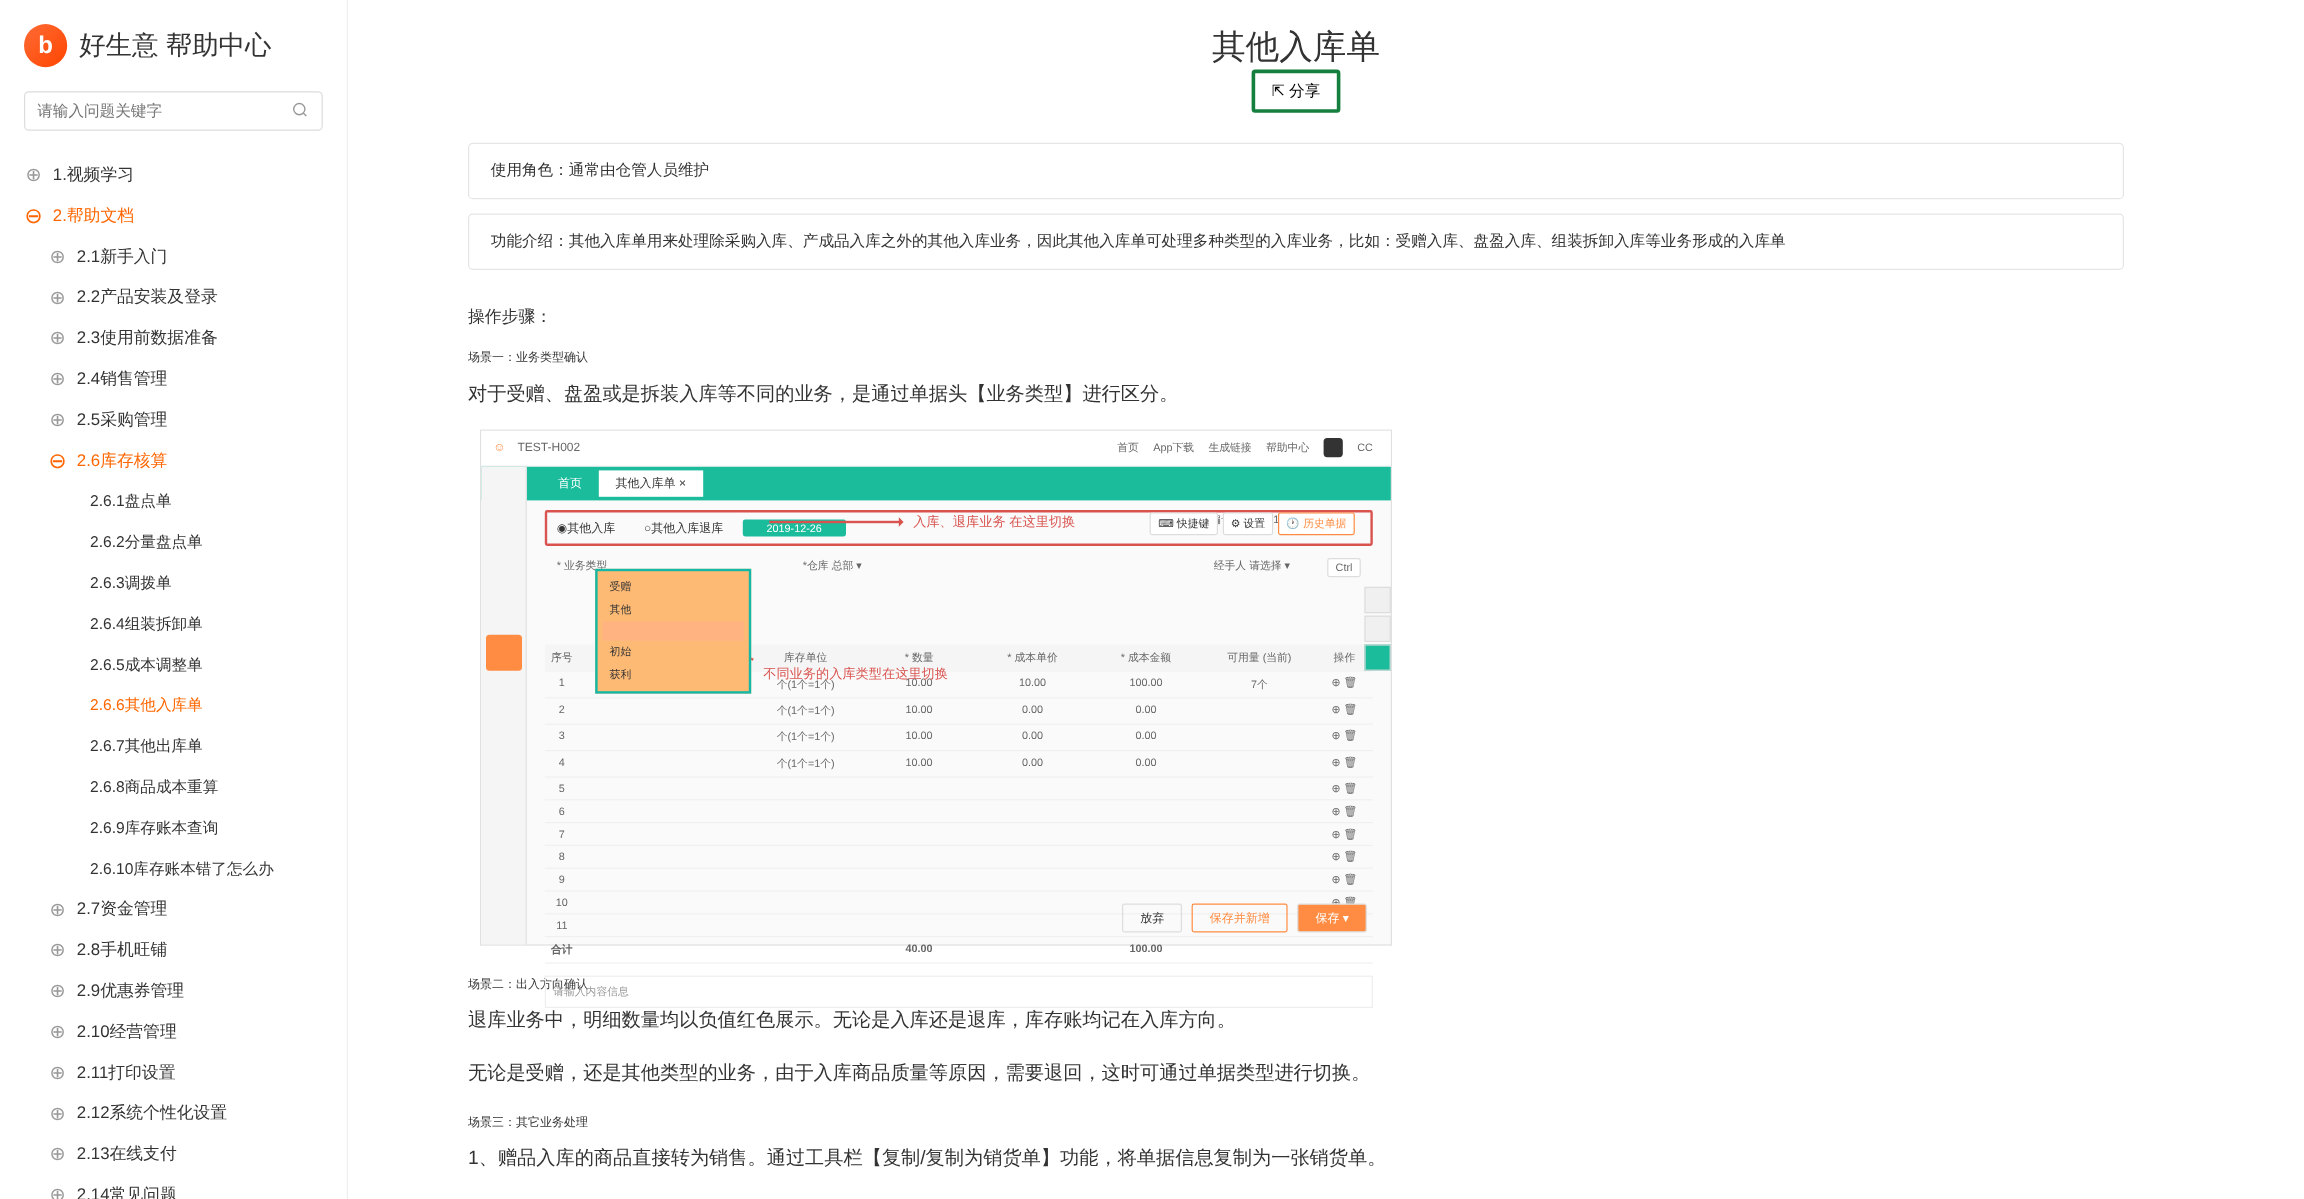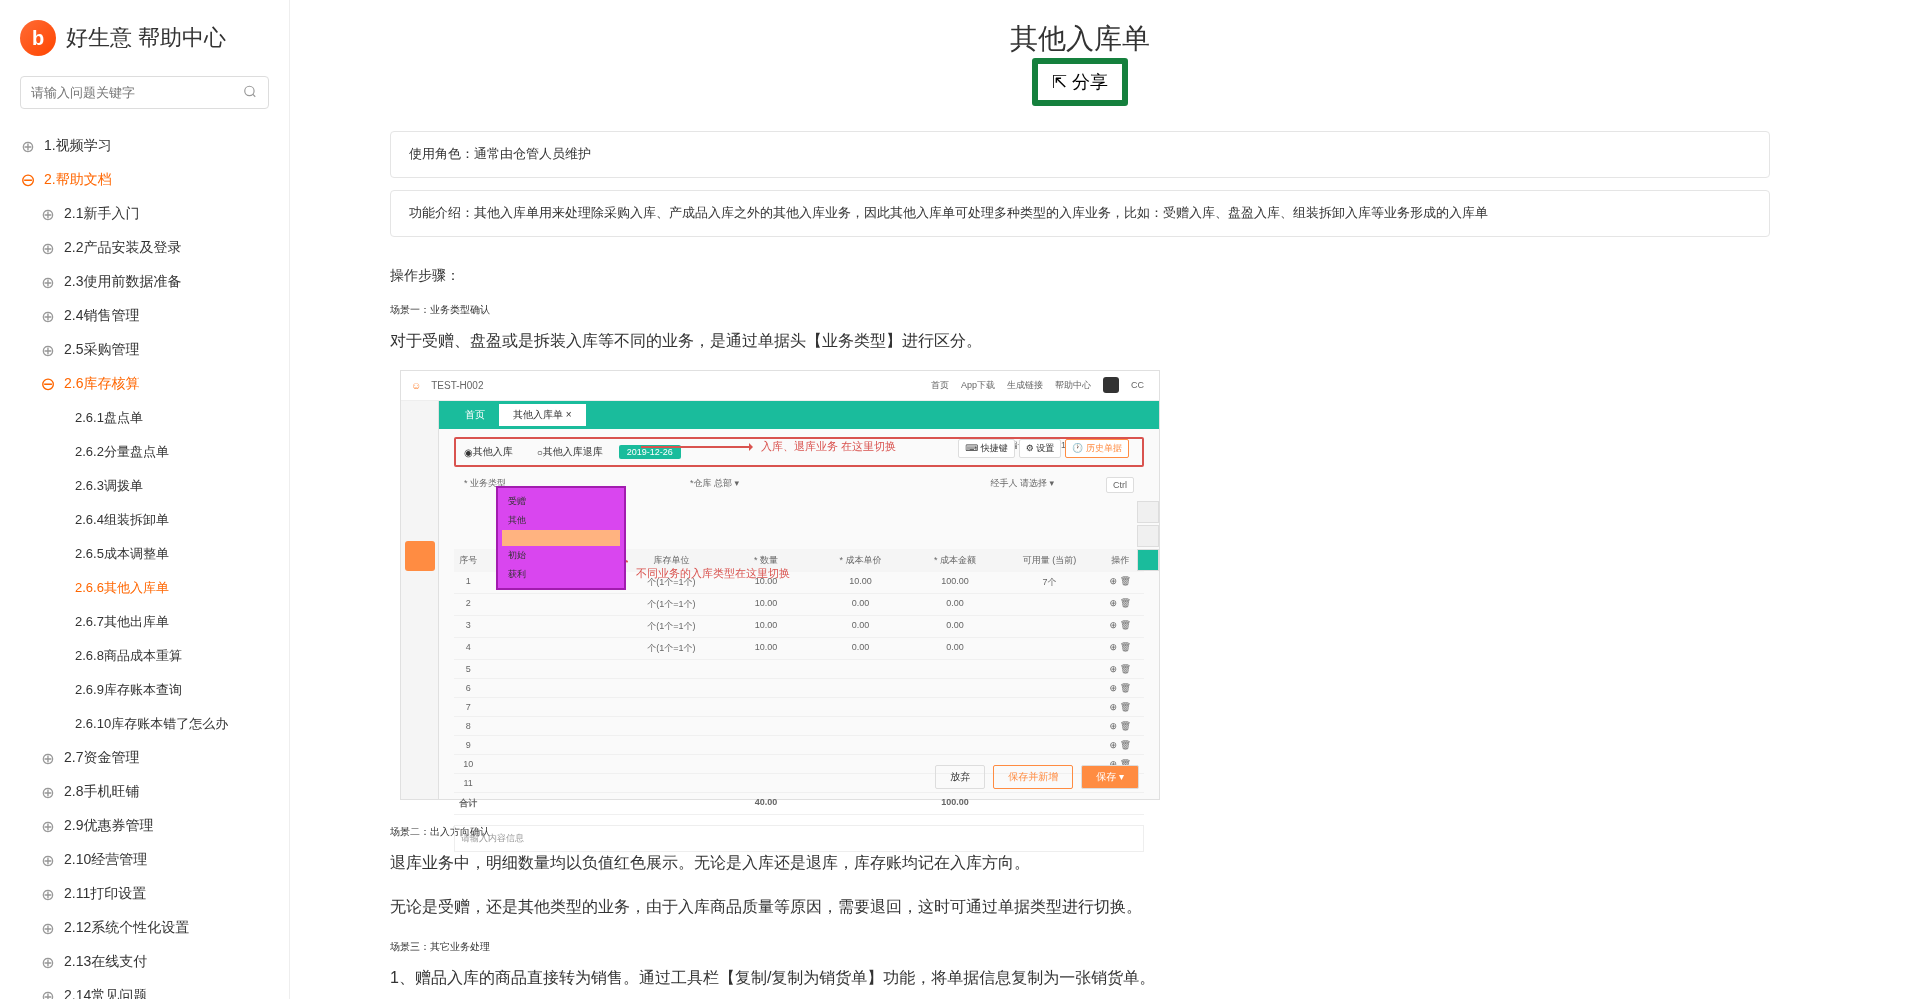--- a/index.html
+++ b/index.html
@@ -17,40 +17,40 @@
 .nav-item.level-2 { padding-left: 20px; }
 .nav-item.level-3 { padding-left: 55px; font-size: 13px; }
 .nav-item.active { color: #ff6600; }
 .nav-item.open { color: #ff6600; }
 .nav-icon { width: 16px; height: 16px; margin-right: 8px; display: inline-flex; align-items: center; justify-content: center; }
 .plus-icon { color: #999; font-size: 16px; }
 .minus-icon { color: #ff6600; font-size: 18px; }
 .main { flex: 1; padding: 20px 60px 40px 100px; max-width: 1540px; }
 .title-row { display: flex; justify-content: space-between; align-items: center; margin-bottom: 25px; flex-direction: column; }
 .page-title { font-size: 28px; font-weight: normal; }
-.share-btn { padding: 6px 14px; border: 6px solid #15803d; border-radius: 3px; background: #fff; cursor: pointer; font-size: 18px; }
+.share-btn { padding: 6px 14px; border: 3px solid #15803d; border-radius: 3px; background: #fff; cursor: pointer; font-size: 13px; }
 .info-card { border: 1px solid #e5e5e5; border-radius: 4px; padding: 12px 18px; margin-bottom: 12px; font-size: 13px; line-height: 1.6; }
 .content-section { margin-top: 30px; }
 .section-label { font-size: 14px; margin-bottom: 18px; }
 .scene-title { font-weight: normal; margin: 18px 0 10px 0; font-size: 10px; }
 .scene-desc { font-size: 16px; margin-bottom: 15px; line-height: 1.8; }
 .screenshot-placeholder { width: 760px; height: 430px; margin: 10px 0 25px 10px; position: relative; background: #fafafa; border: 1px solid #e0e0e0; }
 .sp-topbar { height: 30px; background: #fff; display: flex; align-items: center; padding: 0 10px; font-size: 10px; color: #666; border-bottom: 1px solid #eee; }
 .sp-tabbar { height: 28px; background: #1abc9c; display: flex; align-items: center; padding: 0 50px; }
 .sp-tab { padding: 4px 14px; font-size: 10px; color: #fff; }
 .sp-tab.active { background: #fff; color: #333; }
 .sp-leftnav { position: absolute; left: 0; top: 30px; width: 38px; height: calc(100% - 30px); background: #f5f5f5; border-right: 1px solid #e0e0e0; }
 .sp-leftnav-item { width: 30px; height: 30px; margin: 4px auto; border-radius: 3px; }
 .sp-leftnav-item.orange { background: #ff8c42; }
 .sp-body { margin-left: 38px; padding: 8px 15px; }
 .sp-toolbar { display: flex; align-items: center; gap: 8px; font-size: 10px; padding: 6px 0; border: 2px solid #d9534f; border-radius: 2px; margin-bottom: 4px; }
 .sp-radio { display: inline-flex; align-items: center; padding: 0 8px; }
 .sp-annotation { color: #d9534f; font-size: 11px; position: absolute; }
-.sp-date-badge { background: #1abc9c; color: #fff; padding: 2px 8px; font-size: 9px; border-radius: 2px; }
-.sp-dropdown { border: 2px solid #a21caf; width: 130px; padding: 4px; position: absolute; top: 115px; left: 95px; background: #d946ef; z-index: 5; }
+.sp-date-badge { background: #1abc9c; color: #fff; padding: 2px 20px; font-size: 9px; border-radius: 2px; }
+.sp-dropdown { border: 2px solid #14b8a6; width: 130px; padding: 4px; position: absolute; top: 115px; left: 95px; background: #fdba74; z-index: 5; }
 .sp-dropdown-item { padding: 3px 6px; font-size: 9px; }
 .sp-dropdown-item.highlight { background: #ffb380; }
 .sp-table { margin-top: 50px; }
 .sp-table-header { display: flex; background: #f5f5f5; font-size: 9px; padding: 5px 0; }
 .sp-th { flex: 1; text-align: center; color: #666; }
 .sp-table-row { display: flex; border-bottom: 1px solid #f0f0f0; padding: 4px 0; font-size: 9px; }
 .sp-td { flex: 1; text-align: center; color: #666; }
 .sp-footer { position: absolute; bottom: 10px; right: 20px; display: flex; gap: 8px; }
 .sp-btn { padding: 4px 14px; font-size: 10px; border: 1px solid #ddd; border-radius: 2px; }
 .sp-btn.orange-outline { border-color: #ff8c42; color: #ff8c42; }
@@ -219,21 +219,21 @@
           <div class="sp-arrow-line" style="top:75px;left:240px;width:110px"></div>
           <div class="sp-annotation" style="top:68px;left:360px">入库、退库业务 在这里切换</div>
           <div style="position:absolute;top:68px;right:60px;font-size:9px;color:#666"><span>单据编号</span> <span>IC-20191226-001</span></div>
 
           <div class="sp-rightbtns">
             <span class="sp-mini-btn">⌨ <span>快捷键</span></span>
             <span class="sp-mini-btn">⚙ <span>设置</span></span>
             <span class="sp-mini-btn orange">🕐 <span>历史单据</span></span>
           </div>
 
-          <div style="display:flex;gap:44px;font-size:9px;color:#666;padding:6px 10px">
+          <div style="display:flex;gap:23px;font-size:9px;color:#666;padding:6px 10px">
             <span>* <span>业务类型</span></span>
             <span style="margin-left:140px"><span>*仓库</span> <span>总部</span> ▾</span>
             <span style="margin-left:auto"><span>经手人</span> <span>请选择</span> ▾</span>
             <span class="sp-mini-btn" style="margin-left:8px">Ctrl</span>
           </div>
 
           <div class="sp-dropdown">
             <div class="sp-dropdown-item">受赠</div>
             <div class="sp-dropdown-item">其他</div>
             <div class="sp-dropdown-item highlight">&nbsp;</div>

